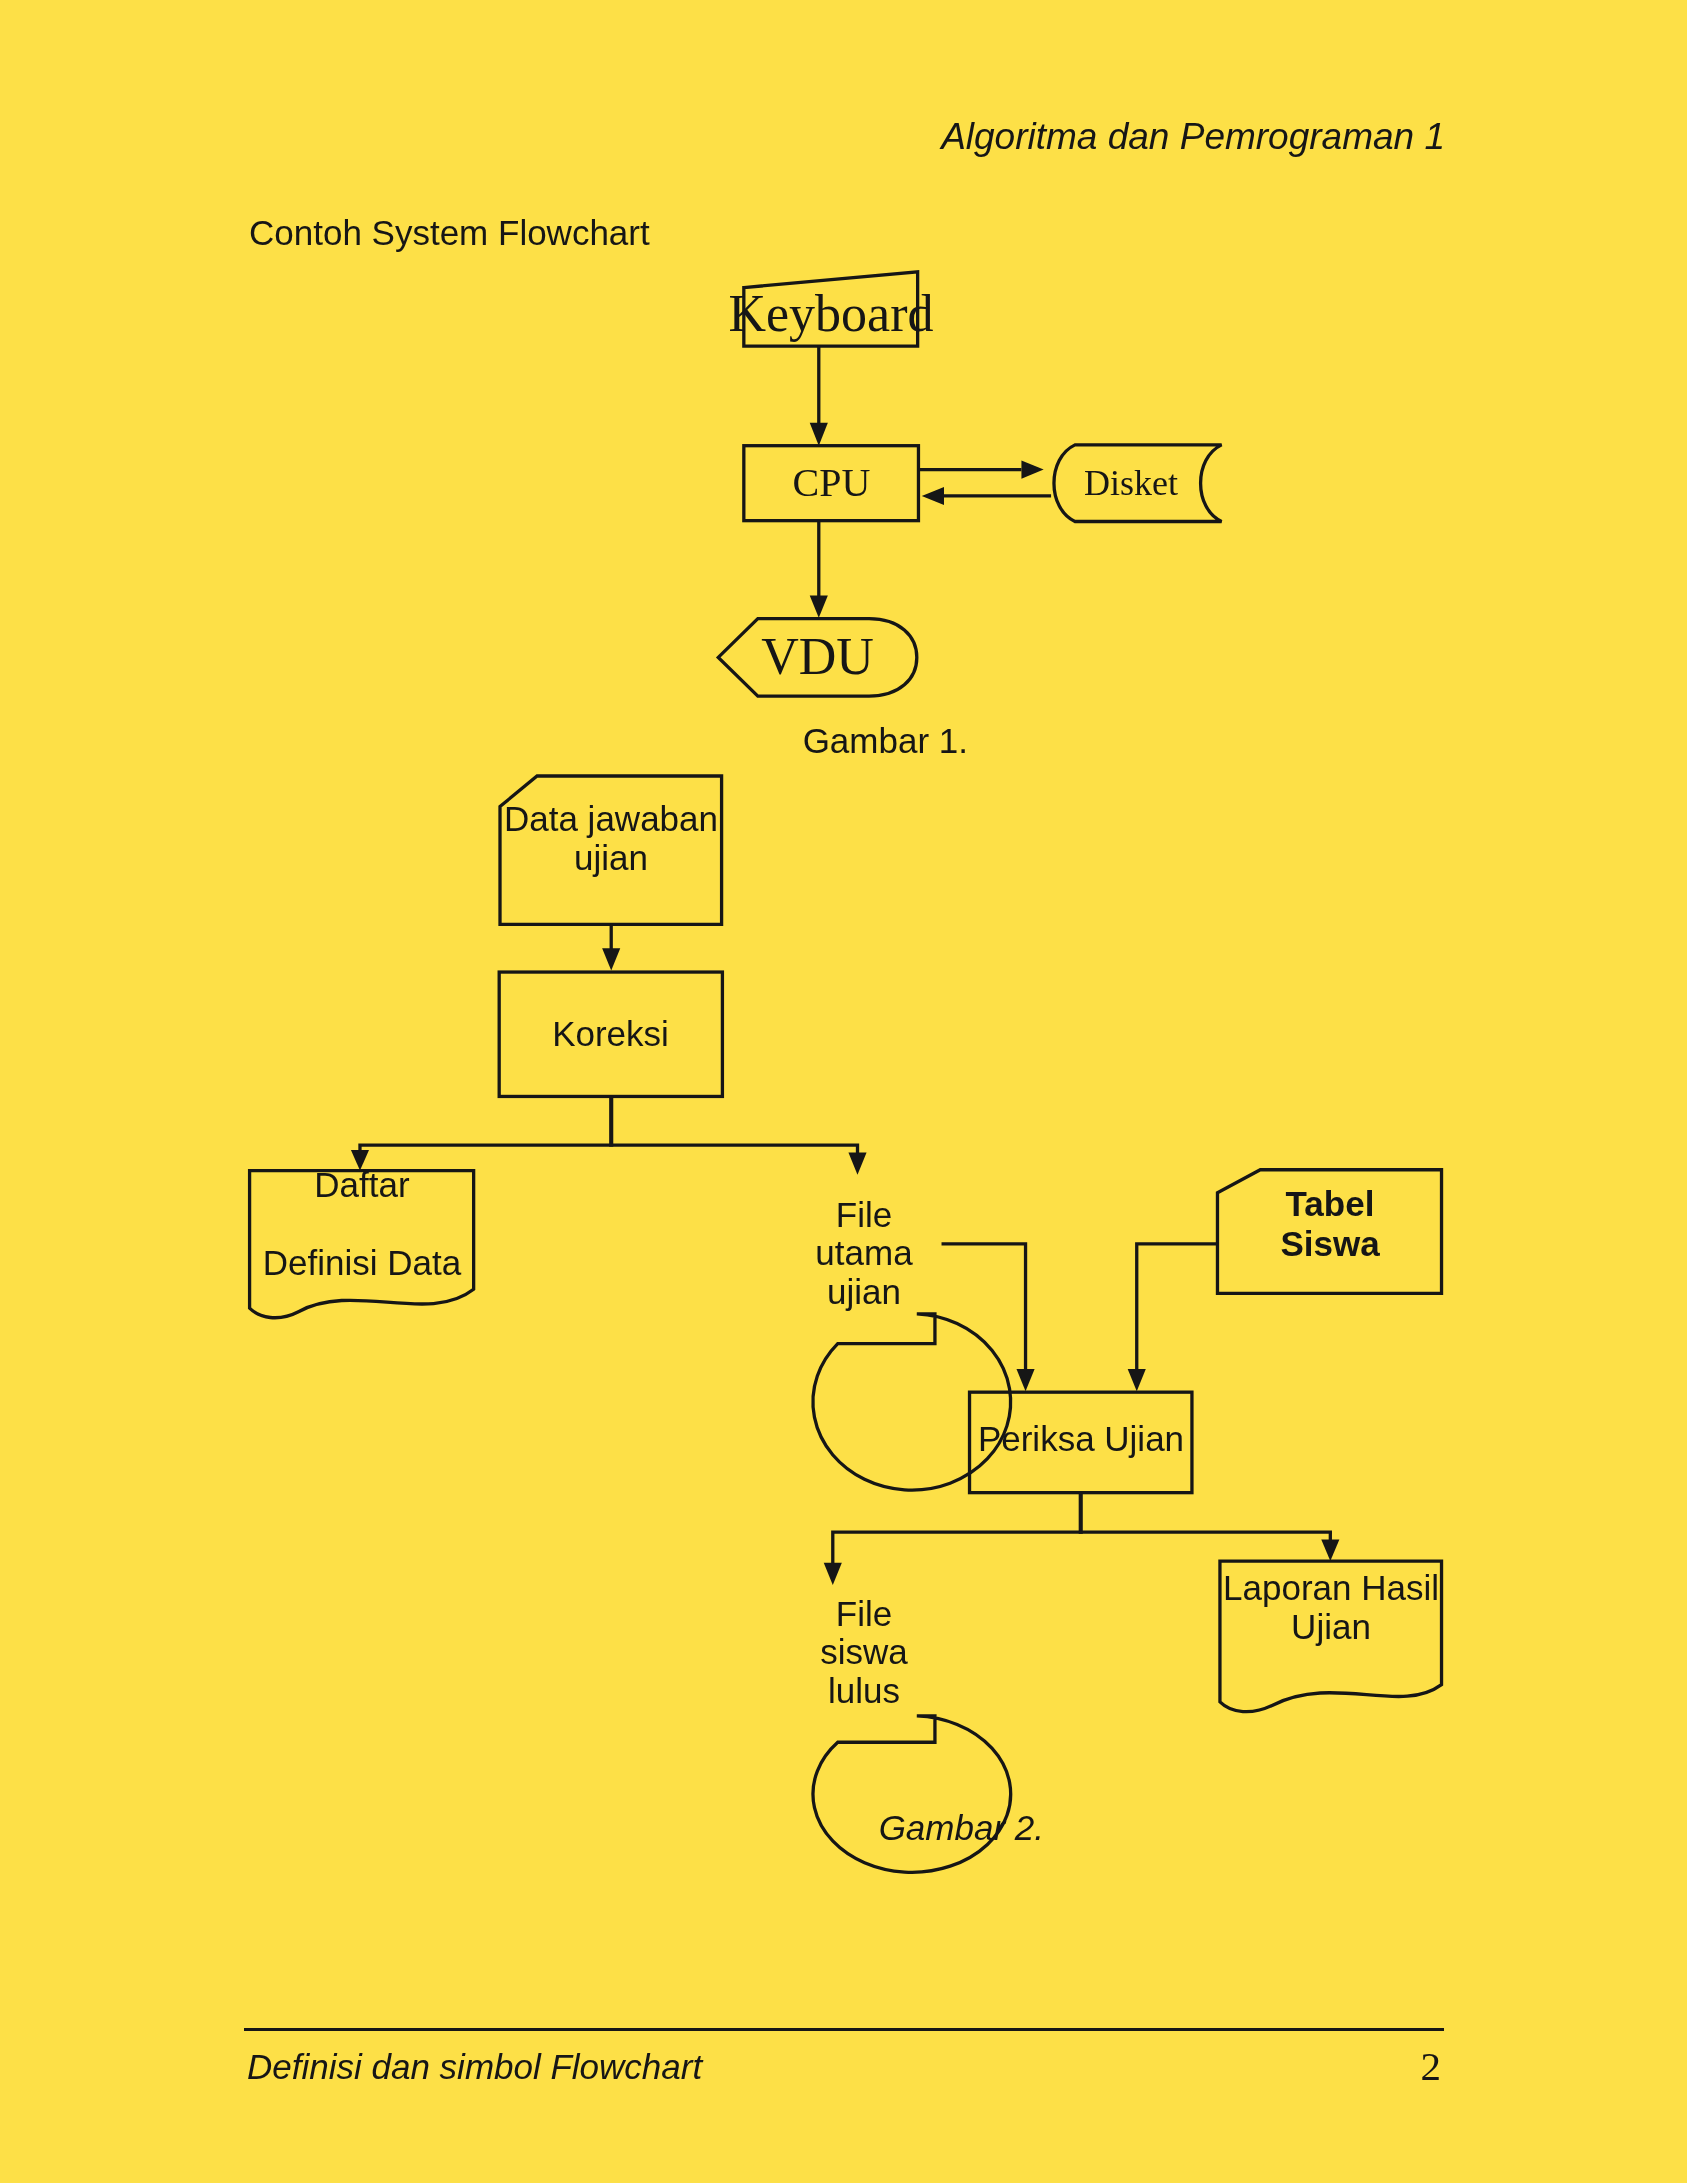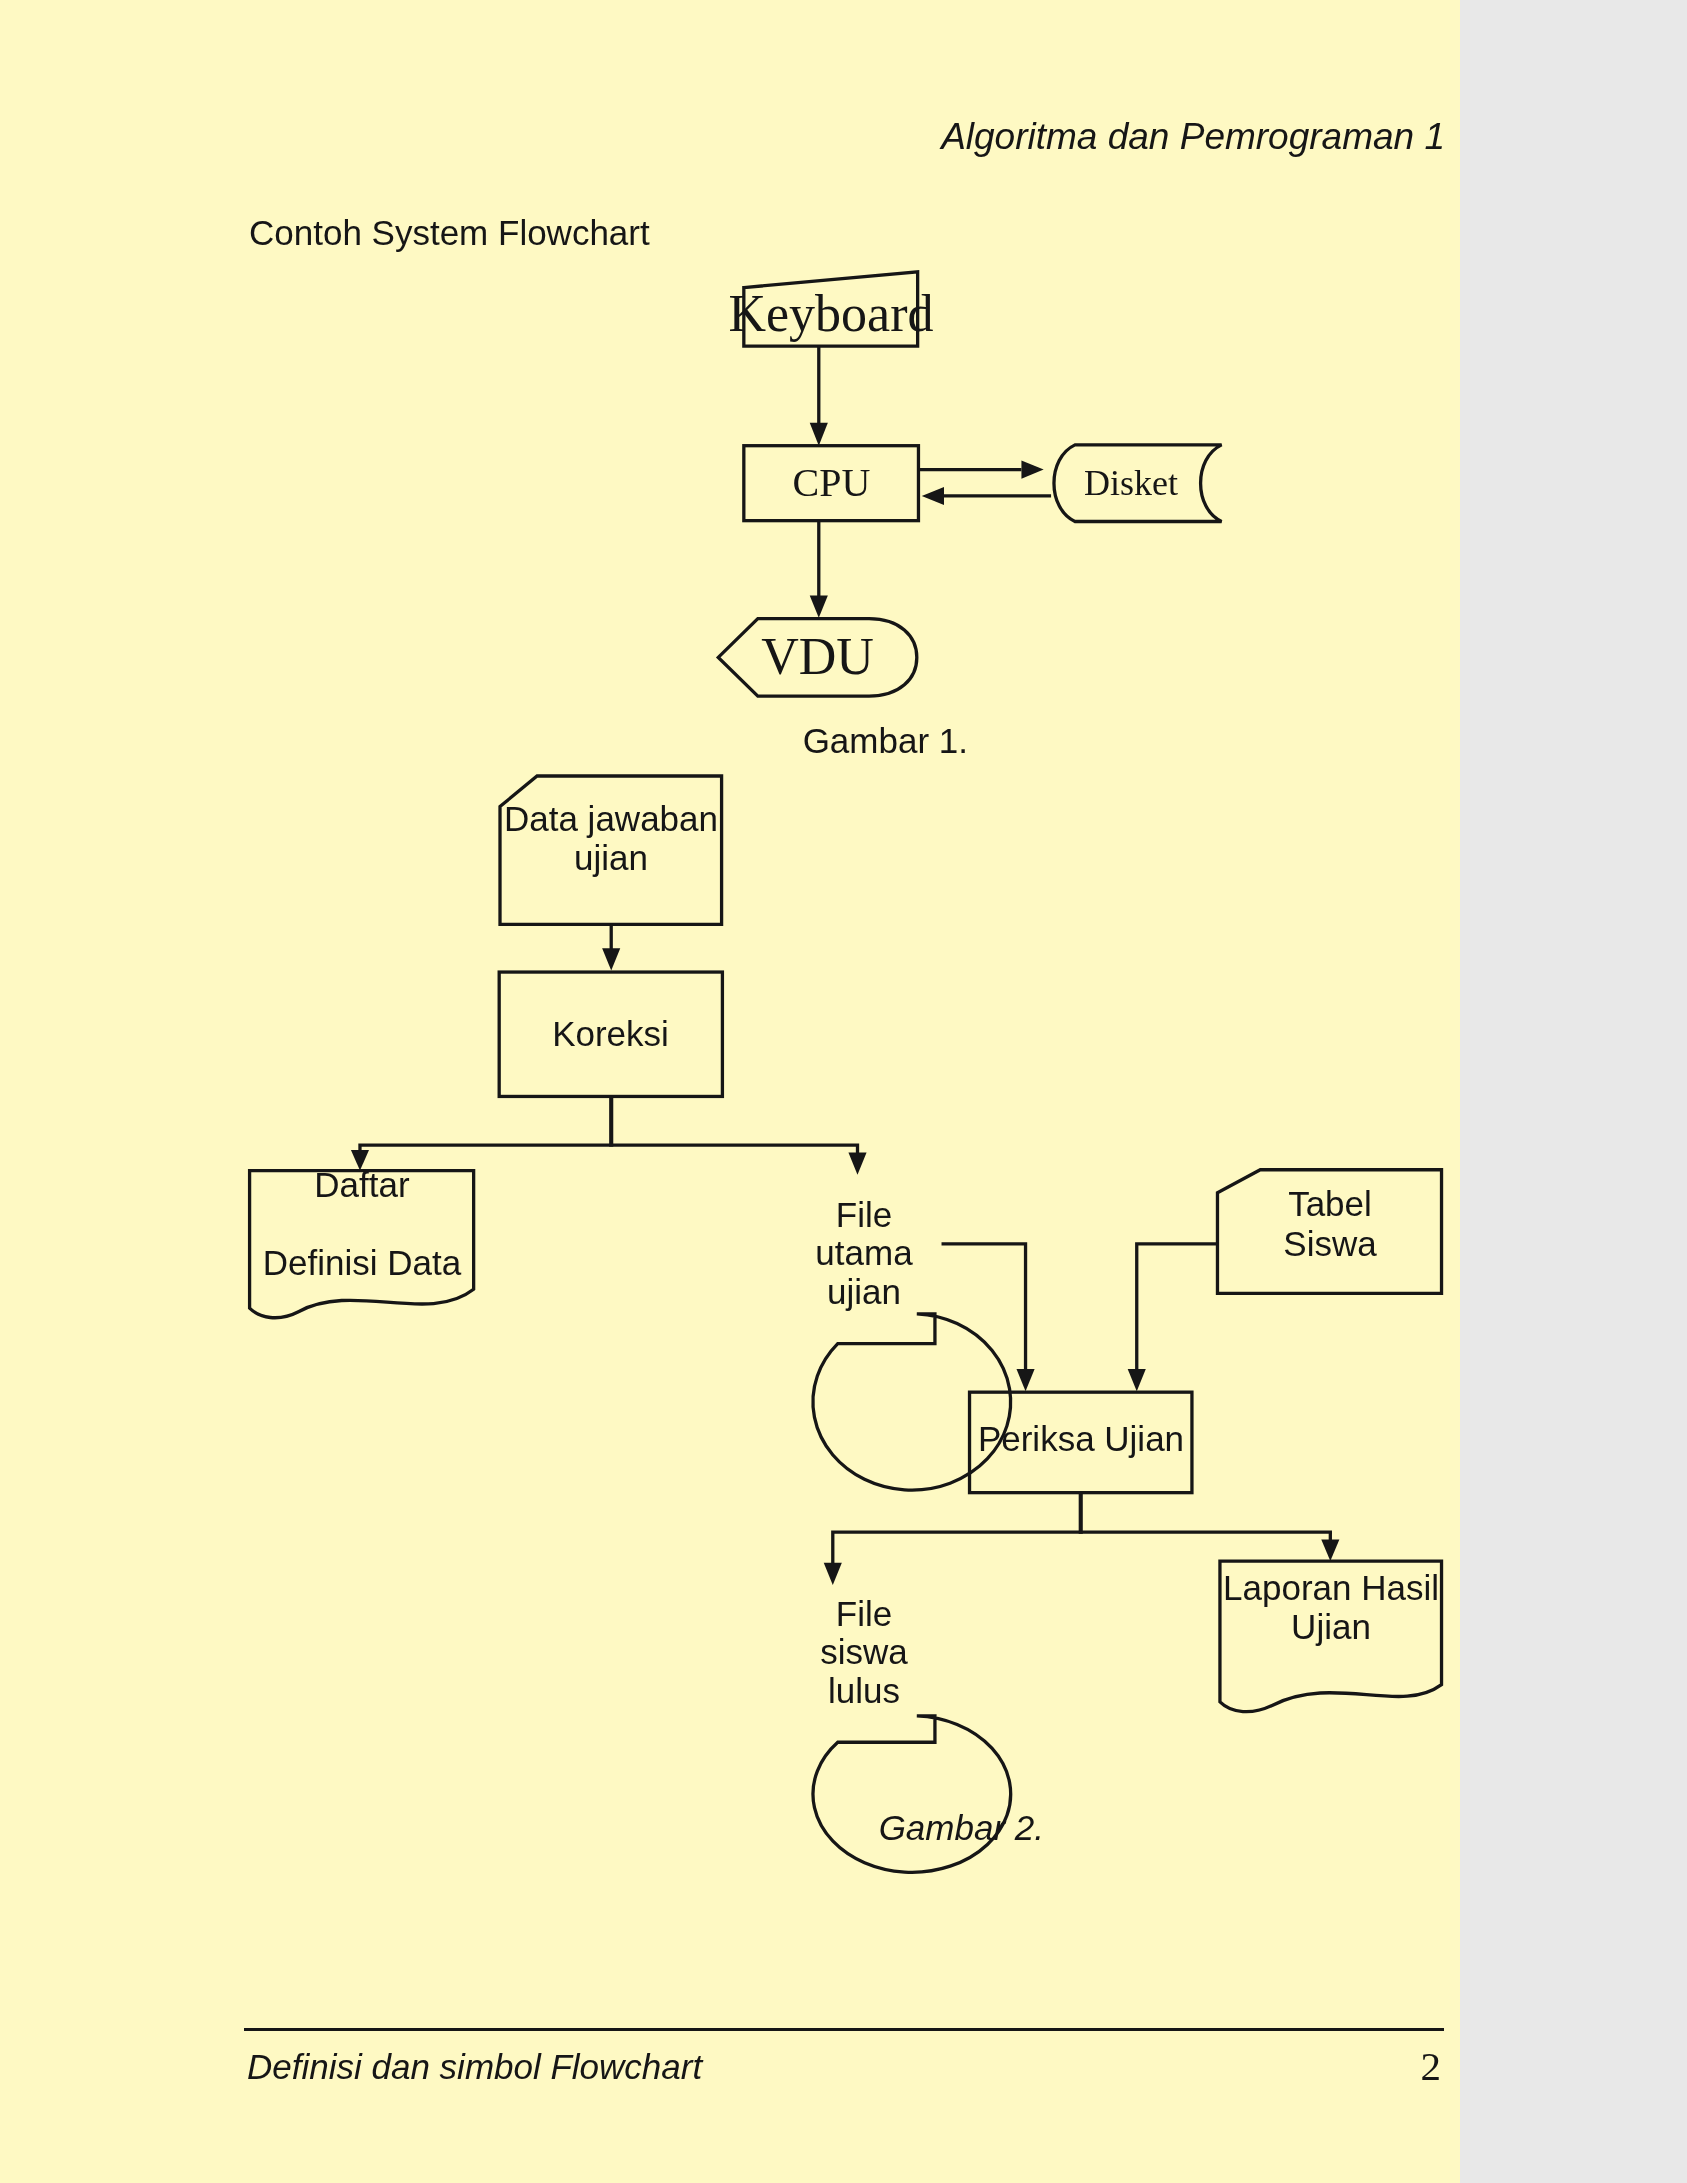--- a/index.html
+++ b/index.html
@@ -1,19 +1,19 @@
 <!DOCTYPE html>
 <html style="font-size:13px"><head>
 <meta charset="utf-8">
 <style>
   html,body{margin:0;padding:0;background:#e8e8e8;}
   .page{
     position:relative;
-    width:1460px;height:2183px;
-    background:#fef9c3;
+    width:1687px;height:2183px;
+    background:#fde047;
     overflow:hidden;
     font-family:"Liberation Sans",sans-serif;
     color:#161616;
   }
   .page svg{position:absolute;left:0;top:0;}
   .lbl{
     position:absolute;
     display:flex;flex-direction:column;
     align-items:center;justify-content:center;
     text-align:center;
@@ -127,21 +127,21 @@
   <div class="lbl sans" style="left:499px;top:972px;width:223px;height:124px;">Koreksi</div>
   <div class="lbl sans" style="left:250px;top:1174px;width:224px;height:99px;gap:39px;">
     <span>Daftar</span>
     <span>Definisi Data</span>
   </div>
   <div class="lbl sans left-align" style="left:785px;top:1196px;width:136px;height:115px;line-height:1.09;">
     <span>File</span>
     <span>utama</span>
     <span>ujian</span>
   </div>
-  <div class="lbl sans" style="left:1218px;top:1174px;width:224px;height:99px;">
+  <div class="lbl sans" style="left:1218px;top:1174px;width:224px;height:99px;font-weight:bold;">
     <span>Tabel</span>
     <span>Siswa</span>
   </div>
   <div class="lbl sans top-align" style="left:970px;top:1392px;width:222px;height:101px;padding-top:27px;box-sizing:border-box;">Periksa Ujian</div>
   <div class="lbl sans left-align" style="left:785px;top:1595px;width:136px;height:115px;line-height:1.09;">
     <span>File</span>
     <span>siswa</span>
     <span>lulus</span>
   </div>
   <div class="lbl sans top-align" style="left:1220px;top:1561px;width:222px;height:124px;padding-top:6.6px;box-sizing:border-box;">

